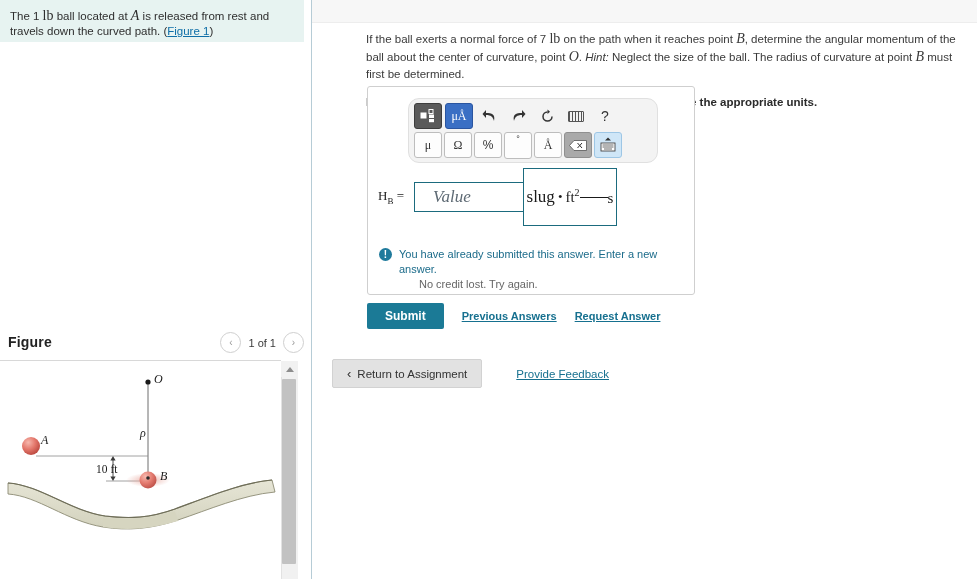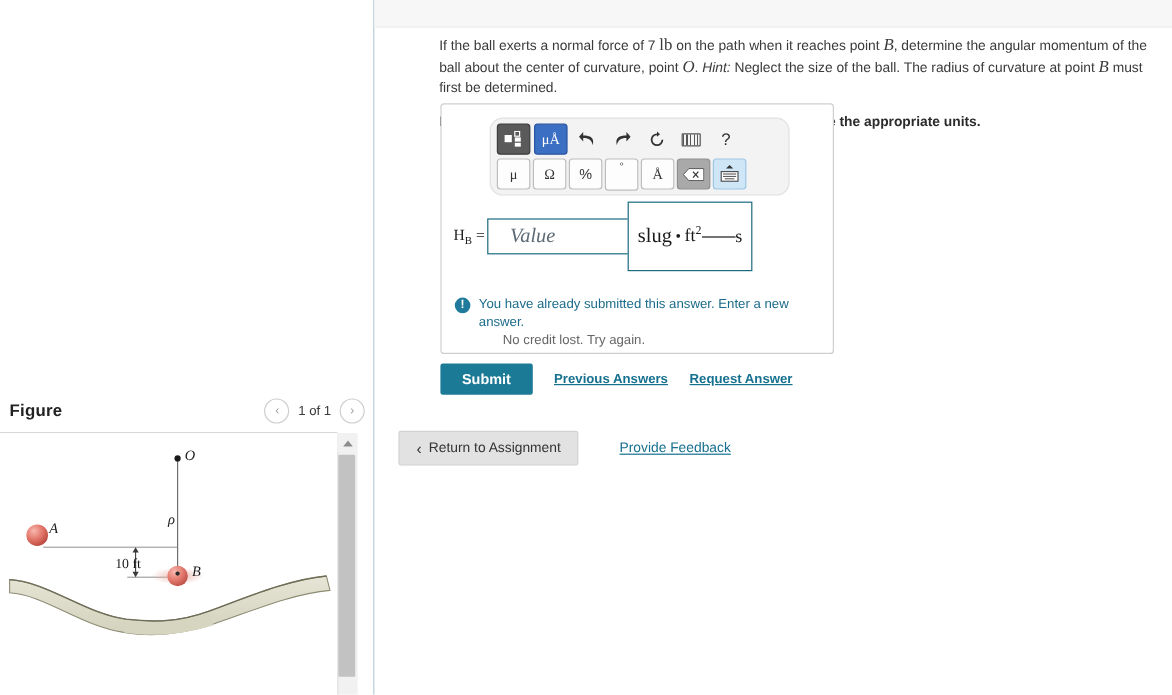--- a/index.html
+++ b/index.html
@@ -70,29 +70,29 @@
   .tb-sel-blue{background:#3a6fc4;border:1px solid #2a55a0;color:#fff;}
   .tb-grey{background:#a9a9a9;border:1px solid #8f8f8f;}
   .tb-lblue{background:#cfe6f7;border:1px solid #9dc6e5;}
   .serif{font-family:"Liberation Serif", serif;}
   .kbd{
     width:14px;height:9px;border:1px solid #555;border-radius:1px;
     background:repeating-linear-gradient(90deg,#555 0 1px,transparent 1px 3px);
   }
 
   .ans-row{position:absolute;left:10px;top:95px;display:flex;align-items:center;}
-  .hb-label{font-family:"Liberation Serif", serif;font-size:13px;color:#222;margin-right:2px;}
+  .hb-label{font-family:"Liberation Serif", serif;font-size:13px;color:#222;margin-right:10px;}
   .hb-label sub{font-size:9px;}
   .value-field{
     width:124px;height:30px;border:1px solid #1b6b7e;background:#fff;
     display:flex;align-items:center;padding-left:18px;box-sizing:border-box;
     font-family:"Liberation Serif", serif;font-style:italic;font-size:17px;color:#5e6a74;
   }
   .unit-box{
-    position:absolute;left:155px;top:81px;width:104px;height:58px;
+    position:absolute;left:155px;top:81px;width:94px;height:58px;
     border:1px solid #1b6b7e;background:#fff;box-sizing:border-box;
     display:flex;align-items:center;justify-content:center;gap:3px;
     font-family:"Liberation Serif", serif;font-size:17px;color:#1a1a1a;
   }
   .frac{display:inline-flex;flex-direction:row;align-items:center;line-height:1;}
   .frac .num{font-size:15px;padding-bottom:1px;}
   .frac .num sup{font-size:10px;}
   .frac .bar{width:28px;height:1px;background:#1a1a1a;}
   .frac .den{font-size:15px;padding-top:2px;}
 
@@ -119,20 +119,23 @@
   }
   .link2{color:#16708f;font-size:11.5px;}
 </style>
 </head>
 <body>
 
 <div class="root">
 
   <div class="left-col">
 
+    <div class="statement">
+      <span>The 1 </span><span class="mv">lb</span><span> ball located at </span><span class="mi">A</span><span> is released from rest and travels down the curved path. (</span><a class="figlink" href="#">Figure 1</a><span>)</span>
+    </div>
 
     <div class="fig-header"></div>
     <div class="fig-title">Figure</div>
     <div class="pager">
       <div class="pg-btn">‹</div>
       <div class="pg-count">1 of 1</div>
       <div class="pg-btn">›</div>
     </div>
     <div class="fig-rule"></div>
 

